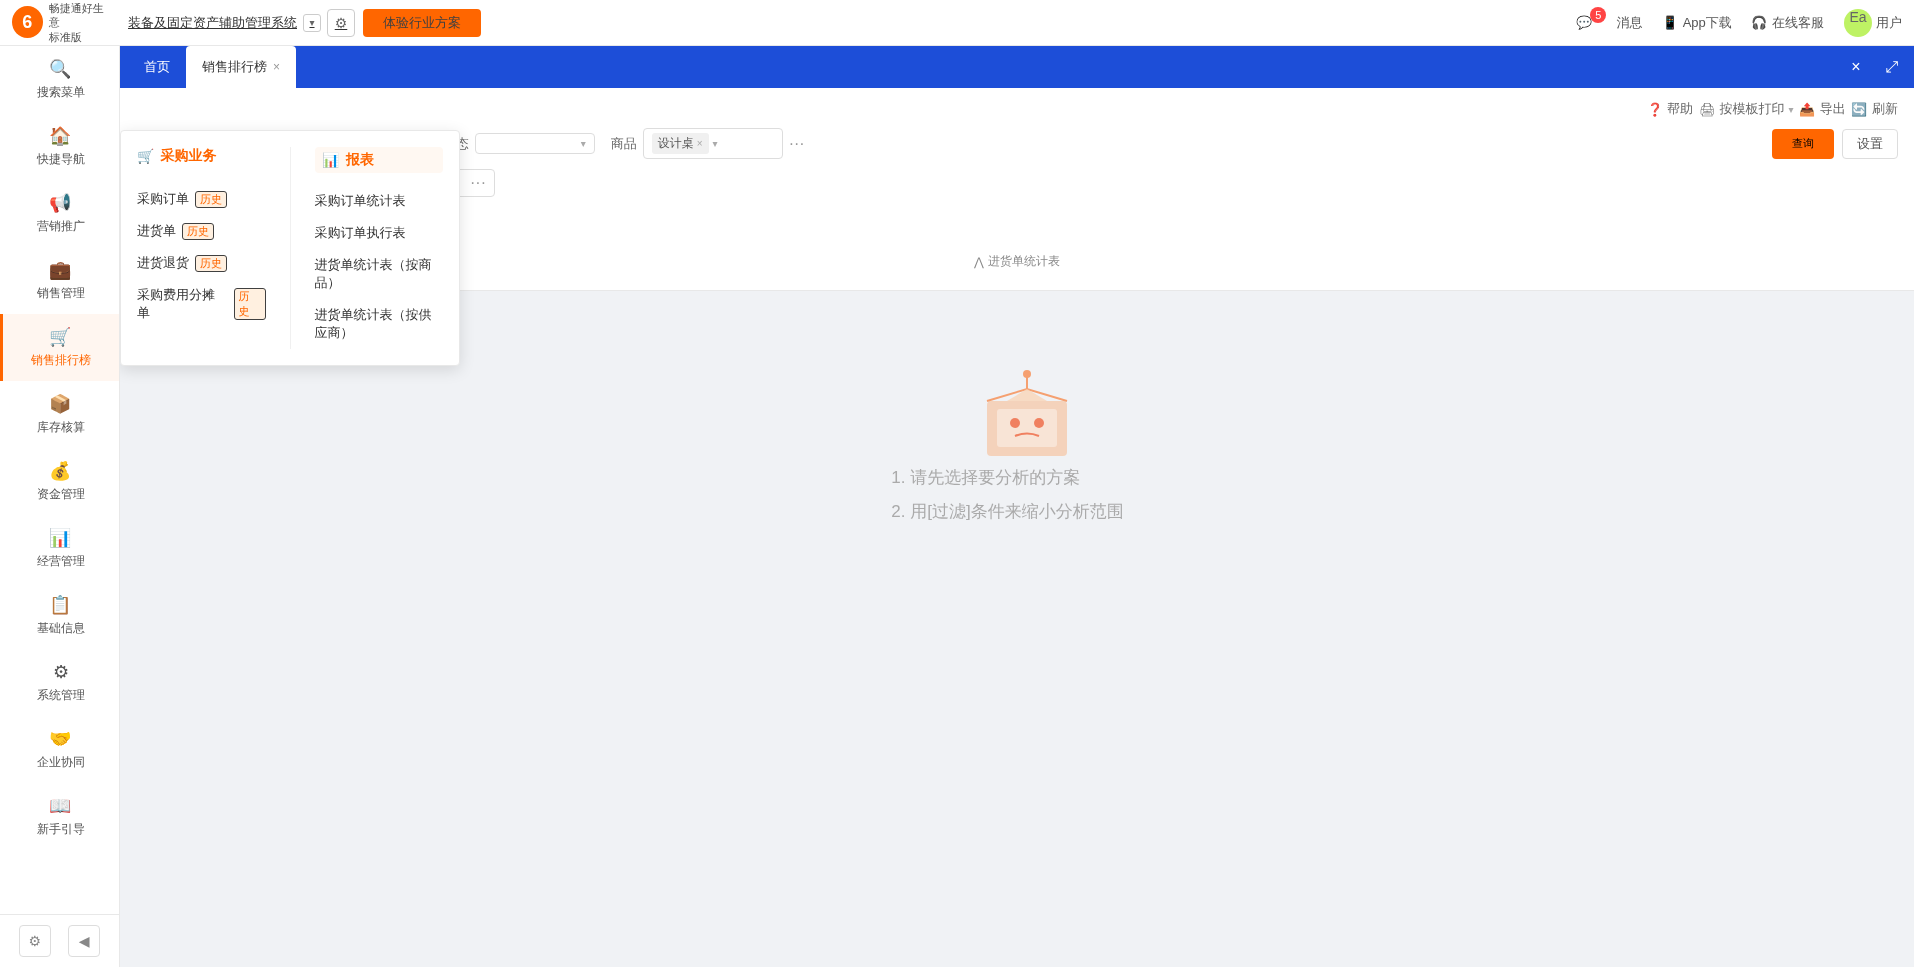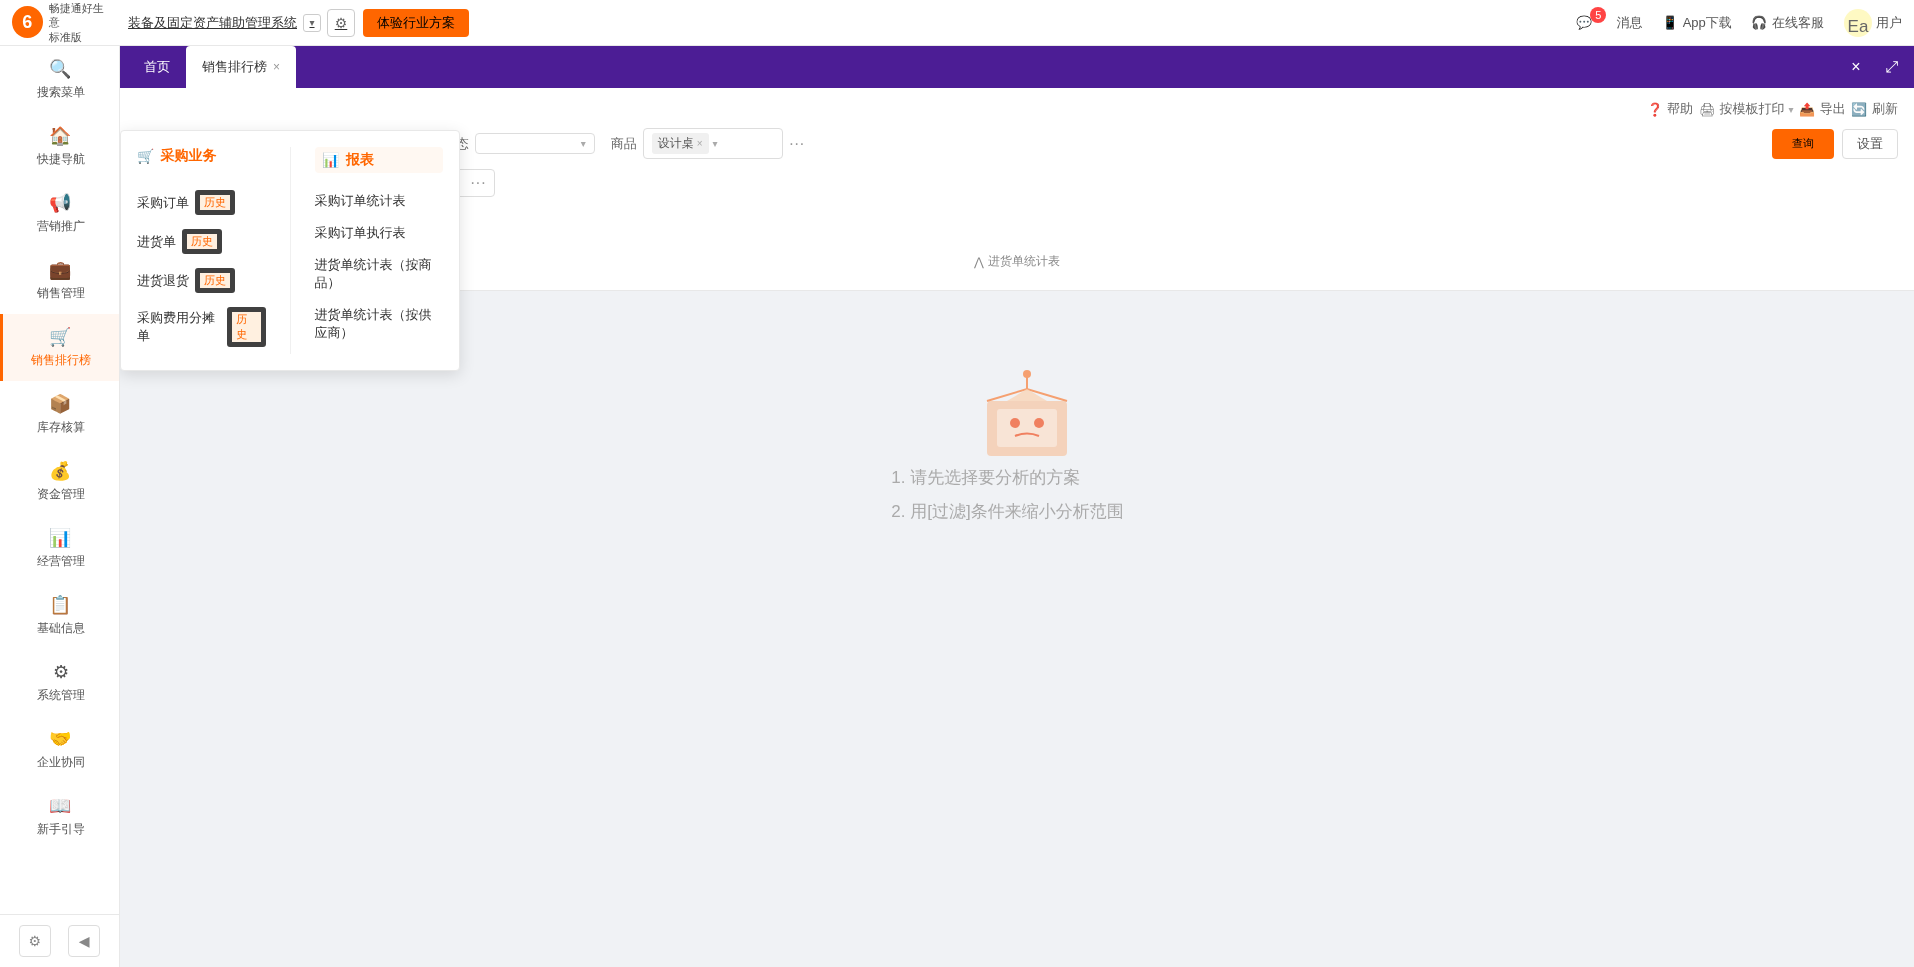--- a/index.html
+++ b/index.html
@@ -40,24 +40,24 @@
       cursor: pointer; font-size: 10px; color: #666;
     }
     .topbar-title .gear-btn {
       width: 28px; height: 28px;
       border: 1px solid #ccc; border-radius: 4px;
       display: flex; align-items: center; justify-content: center;
       cursor: pointer; font-size: 14px; color: #666;
     }
     .topbar-industry-btn {
       background: #f60;
-      color: #000000;
+      color: #404040;
       border: none;
       border-radius: 4px;
-      padding: 5px 14px;
+      padding: 5px 20px;
       font-size: 13px;
       cursor: pointer;
       margin-left: 8px;
     }
     .topbar-right {
       margin-left: auto;
       display: flex; align-items: center; gap: 20px;
     }
     .topbar-right-item {
       display: flex; align-items: center; gap: 4px;
@@ -65,22 +65,22 @@
     }
     .badge {
       background: #f44; color: #fff;
       border-radius: 10px; font-size: 11px;
       padding: 0 5px; min-width: 16px; height: 16px;
       display: inline-flex; align-items: center; justify-content: center;
       position: relative; top: -8px; left: -6px;
     }
     .avatar {
       width: 28px; height: 28px; border-radius: 50%;
-      background: #fef9c3; display: flex; align-items: flex-end; justify-content: center;
-      font-size: 17px; color: #666;
+      background: #bef264; display: flex; align-items: flex-start; justify-content: center;
+      font-size: 14px; color: #666;
     }
 
     
     .main-layout {
       display: flex;
       flex: 1;
       overflow: hidden;
     }
 
     
@@ -125,21 +125,21 @@
     .content-area {
       flex: 1;
       display: flex;
       flex-direction: column;
       overflow: hidden;
     }
 
     
     .tabbar {
       height: 42px;
-      background: #4c1d95;
+      background: #1d4ed8;
       display: flex;
       align-items: center;
       padding: 0 8px;
       flex-shrink: 0;
     }
     .tab {
       height: 42px;
       display: flex; align-items: center;
       padding: 0 16px;
       font-size: 13px;
@@ -299,21 +299,21 @@
     .dropdown-item {
       display: flex; align-items: center; gap: 6px;
       padding: 7px 0;
       font-size: 13px;
       color: #333;
       cursor: pointer;
     }
     .hist-badge {
       background: #fff0e0;
       color: #f60;
-      border: 5px solid #404040;
+      border: 1px solid #404040;
       border-radius: 3px;
       font-size: 11px;
       padding: 0 4px;
     }
     .divider-v {
       width: 1px; background: #f0f0f0; margin: 0 4px;
     }
   </style>
 </head>
 <body>

